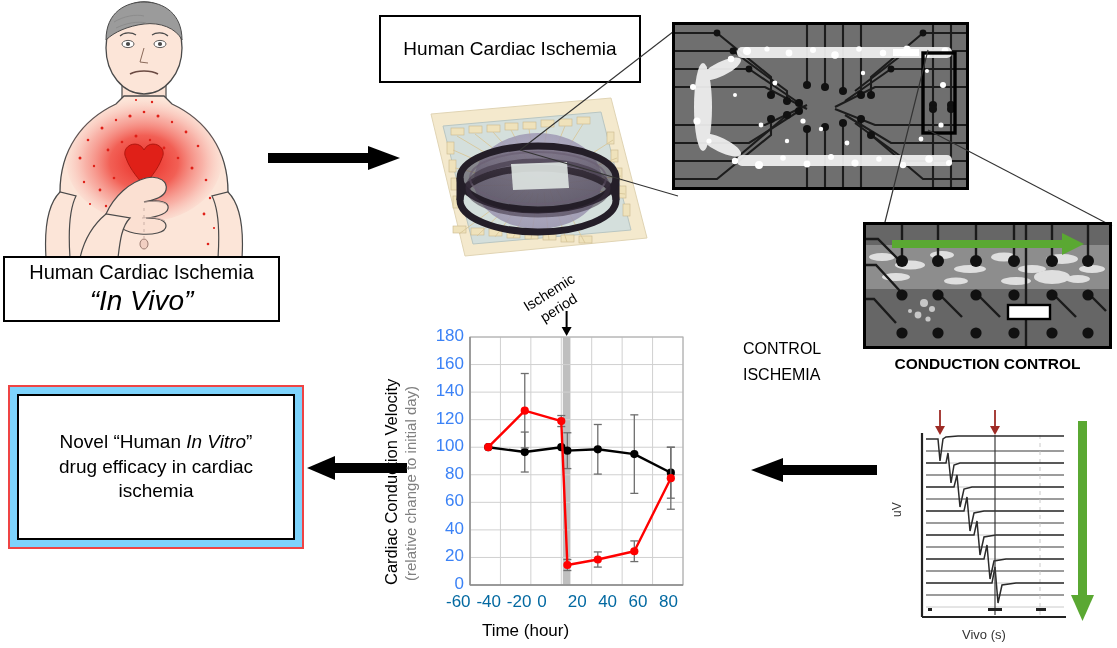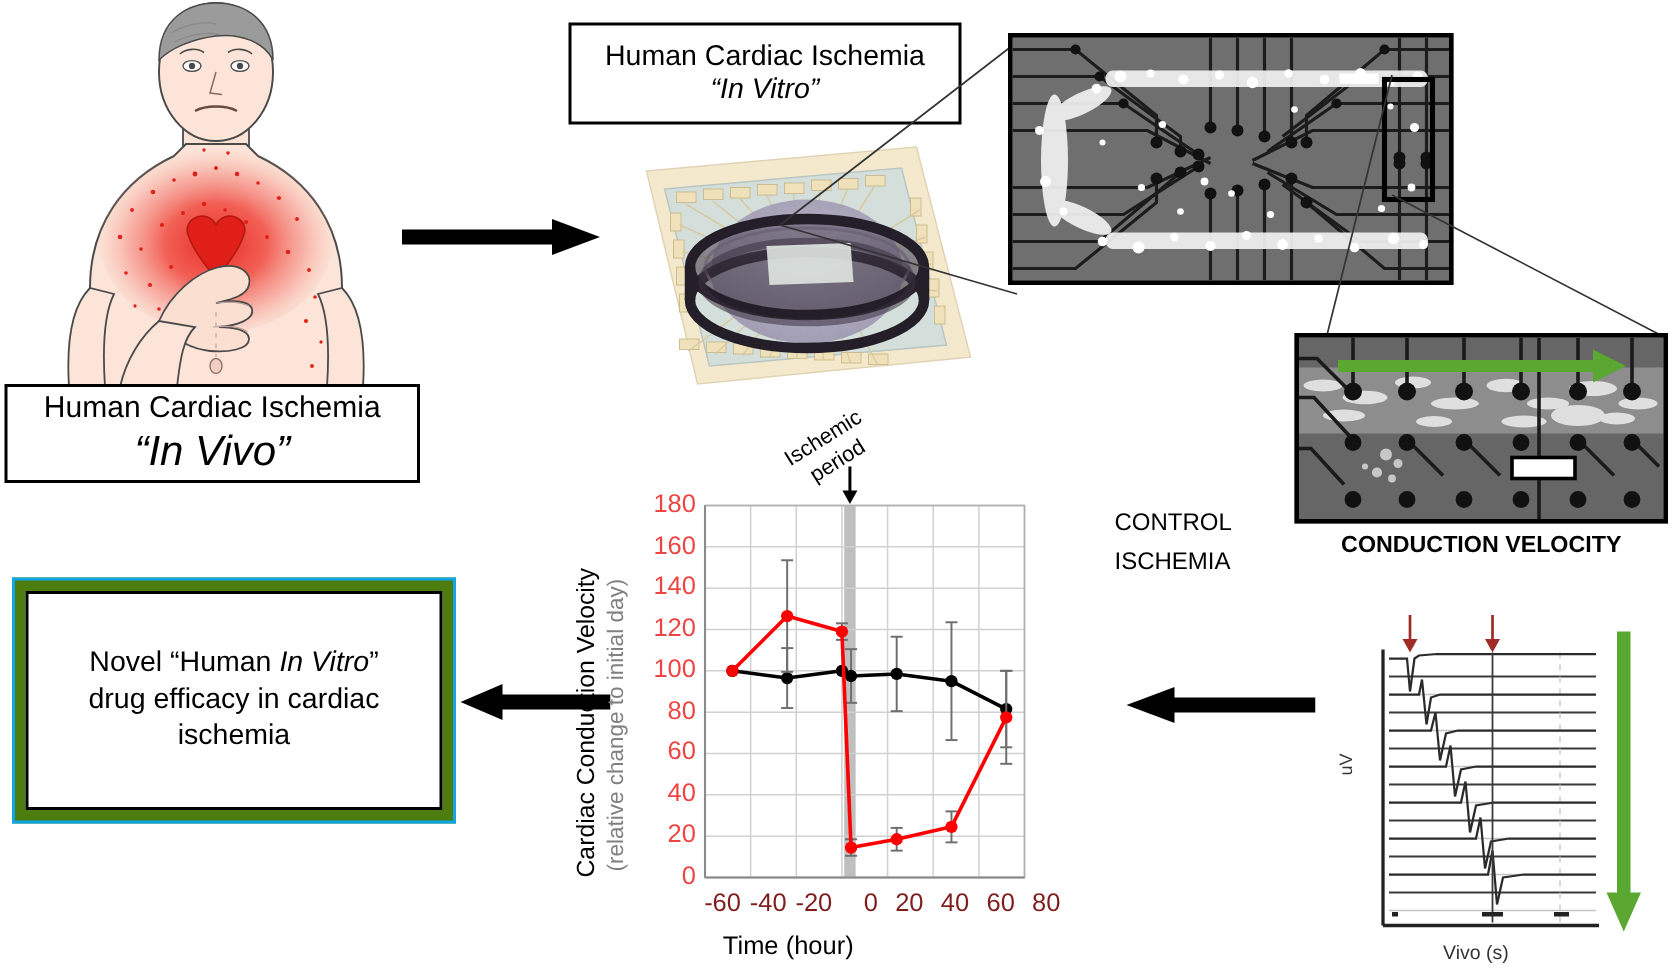--- a/index.html
+++ b/index.html
@@ -6,35 +6,35 @@
   body{width:1117px;height:648px;position:relative;overflow:hidden;
        font-family:"Liberation Sans",sans-serif;color:#000;}
   .abs{position:absolute;}
 
   
   .tbox{background:#fff;border:2px solid #000;box-sizing:border-box;
         display:flex;align-items:center;justify-content:center;text-align:center;}
   .tbox .l1,.tbox .l2{display:block;line-height:1.18;}
   .ital{font-style:italic;}
 
-  .outerframe{background:#4d7c0f;border:2px solid #0ea5e9;box-sizing:border-box;padding:7px;}
+  .outerframe{background:#7dd3fc;border:2px solid #ef4444;box-sizing:border-box;padding:7px;}
   .innerframe{background:#fff;border:2px solid #000;box-sizing:border-box;width:100%;height:100%;
               display:flex;align-items:center;justify-content:center;text-align:center;}
 
   
   .arrow-r,.arrow-l{position:absolute;}
 
   
   #chart{position:absolute;}
   .ylab-main{position:absolute;transform-origin:0 0;transform:rotate(-90deg);
              font-size:16.5px;white-space:nowrap;color:#000;}
   .ylab-sub{position:absolute;transform-origin:0 0;transform:rotate(-90deg);
             font-size:15px;white-space:nowrap;color:#808080;}
-  .ytick{position:absolute;font-size:17px;text-align:right;color:#ef4444;}
-  .xtick{position:absolute;font-size:17px;text-align:right;color:#7f1d1d;}
+  .ytick{position:absolute;font-size:17px;text-align:right;color:#3b82f6;}
+  .xtick{position:absolute;font-size:17px;text-align:left;color:#0369a1;}
   .xlab{position:absolute;font-size:17px;text-align:center;width:100%;color:#000;}
   .legtext{position:absolute;font-size:16px;white-space:nowrap;}
 
   .isch-label{position:absolute;font-size:14.5px;white-space:nowrap;
               transform:rotate(-32deg);transform-origin:0 0;line-height:1.25;text-align:center;}
   .micro{position:absolute;border:3px solid #000;box-sizing:border-box;background:#6e6e6e;overflow:hidden;}
   .cv-cap{position:absolute;text-align:center;font-weight:bold;font-size:15.5px;line-height:1.2;}
   .trace-lbl{position:absolute;font-size:12px;color:#333;}
 </style>
 </head>
@@ -141,21 +141,20 @@
 <div class="arrow-r abs" style="left:268px;top:145px;width:132px;height:26px;">
   <svg width="132" height="26" viewBox="0 0 132 26">
     <rect x="0" y="8" width="108" height="10" fill="#000"></rect>
     <polygon points="100,1 132,13 100,25" fill="#000"></polygon>
   </svg>
 </div>
 
 <div class="tbox abs" style="left:379px;top:15px;width:262px;height:68px;">
   <div>
     <span class="l1" style="font-size:19px;">Human Cardiac Ischemia</span>
-    <span class="l2 ital" style="font-size:19px;">“In Vitro”</span>
   </div>
 </div>
 
 <div class="abs" style="left:411px;top:92px;width:252px;height:170px;">
   <svg width="252" height="170" viewBox="0 0 252 170">
     <defs>
       <linearGradient id="wellg" x1="0" y1="0" x2="0" y2="1">
         <stop offset="0%" stop-color="#5b4f61"></stop>
         <stop offset="50%" stop-color="#3c3440"></stop>
         <stop offset="100%" stop-color="#2a242e"></stop>
@@ -424,21 +423,21 @@
     <rect x="142" y="80" width="42" height="14" fill="#ffffff" stroke="#000" stroke-width="2.4"></rect>
 
     <g>
       <rect x="26" y="15" width="176" height="8" fill="#5aa832"></rect>
       <polygon points="196,8 218,19 196,30" fill="#5aa832"></polygon>
     </g>
   </svg>
 </div>
 
 <div class="cv-cap" style="left:863px;top:355px;width:249px;">
-  <div>CONDUCTION VELOCITY</div>
+  <div>CONDUCTION CONTROL</div>
 </div>
 
 <div class="abs" style="left:888px;top:405px;width:229px;height:243px;">
   <svg width="229" height="243" viewBox="0 0 229 243">
 
     <line x1="34" y1="28" x2="34" y2="212" stroke="#222" stroke-width="2.2"></line>
     <line x1="34" y1="212" x2="178" y2="212" stroke="#222" stroke-width="2.2"></line>
 
     <g stroke="#3a3a3a" stroke-width="1.2">
       <line x1="38" y1="46" x2="176" y2="46"></line>

